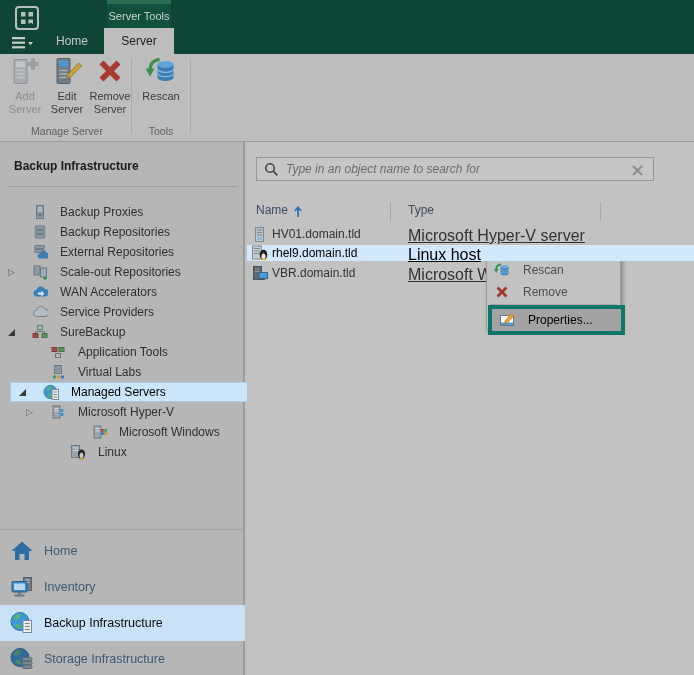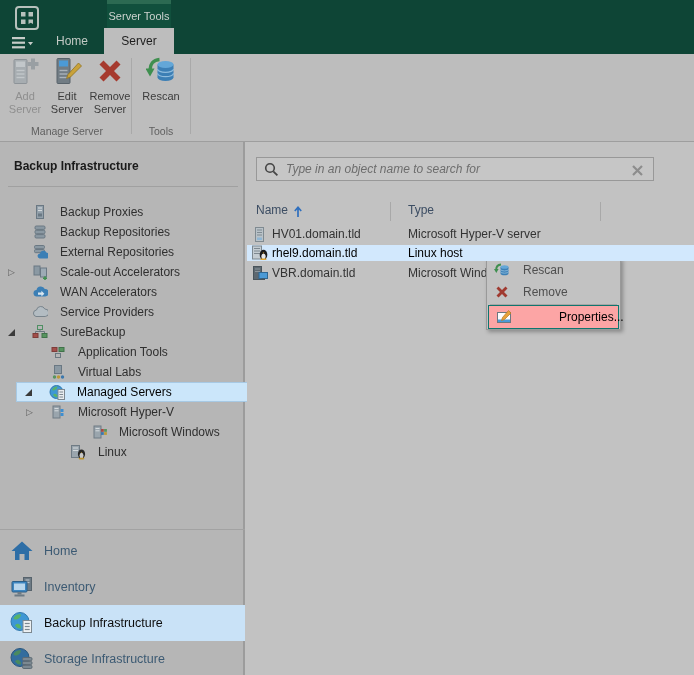--- a/index.html
+++ b/index.html
@@ -33,21 +33,21 @@
   .main{left:247px;top:142px;width:447px;height:533px;background:#c2c2c2;}
   
   .sb-header{left:14px;top:17px;font-size:12px;font-weight:bold;color:#1a1a1a;}
   .sb-divider{left:8px;top:44px;width:230px;height:1px;background:#a0a0a0;}
   .trow{position:absolute;left:0;width:245px;height:20px;display:flex;align-items:center;box-sizing:border-box;gap:6px;}
   .trow .expcell{width:20px;display:flex;align-items:center;justify-content:flex-start;padding-left:2px;box-sizing:border-box;flex:none;}
   .trow .ticon{width:16px;height:16px;flex:none;margin-right:6px;}
   .trow .tlbl{font-size:12px;color:#2f2f2f;white-space:nowrap;}
   .ind0{padding-left:6px;}
   .ind1{padding-left:24px;}
-  .tsel{background:#cbe6fa;border:1px solid #a7c9e4;left:16px;width:241px;}
+  .tsel{background:#cbe6fa;border:1px solid #a7c9e4;left:10px;width:241px;}
   .tsel .tlbl{color:#000;}
   .exp-closed{font-size:9px;color:#5f5f5f;line-height:9px;}
   .exp-open{width:0;height:0;border-left:7px solid transparent;border-bottom:7px solid #3a3a3a;}
   .nav-divider{left:0;top:387px;width:245px;height:1px;background:#a2a2a2;}
   .nrow{position:absolute;left:0;width:245px;height:36px;display:flex;align-items:center;}
   .nrow .nicon{width:24px;height:24px;flex:none;margin-left:10px;margin-right:10px;}
   .nrow .nlbl{font-size:12.5px;color:#3c5a73;}
   .nsel{background:#c9e2f7;}
   .nsel .nlbl{color:#0d0d0d;}
   
@@ -55,33 +55,33 @@
   .searchbox input{flex:1;border:none;outline:none;background:transparent;font-size:12px;color:#333;
     font-family:"Liberation Sans",sans-serif;padding:0;}
   .searchbox input::placeholder{color:#6d6d6d;font-style:italic;}
   .sicon{width:15px;height:15px;margin:0 7px 0 7px;flex:none;}
   .xicon{width:13px;height:13px;margin:0 9px 0 6px;flex:none;}
   .hdr-lbl{position:absolute;top:61px;font-size:12px;color:#3c4d63;}
   .hdr-div{position:absolute;top:60px;width:1px;height:19px;background:#a8a8a8;}
   .lrow{position:absolute;left:0;width:447px;height:19px;}
   .lrow .ricon2{position:absolute;left:5px;top:2px;width:15px;height:15px;}
   .lrow .rname{position:absolute;left:25px;top:2px;font-size:12px;color:#333;white-space:nowrap;}
-  .lrow .rtype{position:absolute;left:161px;top:2px;font-size:12px;color:#333;white-space:nowrap;}
+  .lrow .rtype{position:absolute;left:161px;top:2px;font-size:16px;color:#333;white-space:nowrap;text-decoration:underline;}
   .hl-band{left:0;top:103px;width:447px;height:16px;background:#d2e8fd;z-index:30;}
   .hl-band .rname{top:1px;color:#000;}
   .hl-band .rtype{top:1px;color:#000;}
   .hl-band .ricon2{top:0px;}
   
   .ctxmenu{left:486px;top:258px;width:135px;height:72px;background:#c2c2c2;border:1px solid #999;
     box-shadow:2px 2px 4px rgba(0,0,0,0.3);z-index:20;box-sizing:border-box;}
   .mitem{position:absolute;left:0;width:133px;height:22px;display:flex;align-items:center;}
   .mitem .micon{width:16px;height:16px;flex:none;margin-left:7px;margin-right:13px;}
   .mitem .mlbl{font-size:12px;color:#4f4f4f;}
   .msep{position:absolute;left:3px;top:45px;width:127px;height:1px;background:#a6a6a6;}
-  .mprops{top:46px;left:1px;width:129px;height:22px;border:1px solid #0f766e;background:#fca5a5;gap:34px;}
+  .mprops{top:46px;left:1px;width:129px;height:22px;border:4px solid #0f766e;background:#a3a3a3;}
   .mprops .mlbl{color:#000;}
 </style>
 </head>
 <body>
 
 <div class="abs titlebar">
   <div class="abs logo">
     <svg width="26" height="26">
         <rect x="2" y="2" width="22" height="22" rx="3" fill="none" stroke="#b7c1bc" stroke-width="2"></rect>
         <rect x="7" y="7" width="4.5" height="4.5" fill="#b7c1bc"></rect>
@@ -197,21 +197,21 @@
   </div>
   <div class="trow ind0" style="top:120px;">
     <span class="expcell">
         <span class="exp-closed">▷</span>
       </span>
     <span class="ticon"><svg width="16" height="16">
           <rect x="2" y="2" width="6" height="9" fill="#8b99a3" stroke="#6a7883"></rect>
           <rect x="8.5" y="4" width="6" height="9" fill="#9dabb5" stroke="#6a7883"></rect>
           <path d="M11 14.2 h4 M13 12.2 v4" stroke="#3f8f4f" stroke-width="1.6"></path>
         </svg></span>
-    <span class="tlbl">Scale-out Accelerators</span>
+    <span class="tlbl">Scale-out Repositories</span>
   </div>
   <div class="trow ind0" style="top:140px;">
     <span class="expcell"></span>
     <span class="ticon"><svg width="16" height="16">
           <path d="M4 12.5 a3.3 3.3 0 0 1 .5-6.5 a4.4 4.4 0 0 1 8.3-1 a3 3 0 0 1 .4 7.5 z" fill="#3c7fb5"></path>
           <path d="M6 8.6 h3.4 v-1.8 l3 2.9 -3 2.9 v-1.8 h-3.4 z" fill="#d9e6ef"></path>
         </svg></span>
     <span class="tlbl">WAN Accelerators</span>
   </div>
   <div class="trow ind0" style="top:160px;">

